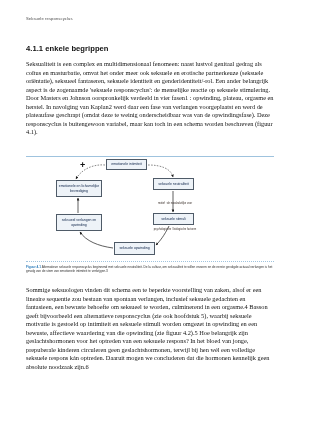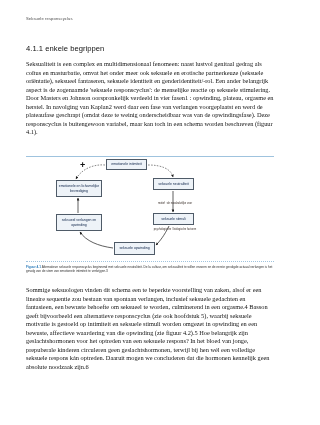--- a/index.html
+++ b/index.html
@@ -39,21 +39,21 @@
     position: absolute;
     left: 26px;
     top: 44px;
     width: 248px;
   }
 
   h2.section-heading {
     margin: 0 0 7px 0;
     font-family: "Liberation Sans", "DejaVu Sans", sans-serif;
     font-size: 7.6px;
-    font-weight: 400;
+    font-weight: 700;
     letter-spacing: 0.05px;
     color: #111;
   }
 
   p.body-par {
     margin: 0;
     font-size: 6.35px;
     line-height: 8.55px;
     text-align: left;
     letter-spacing: -0.01px;

